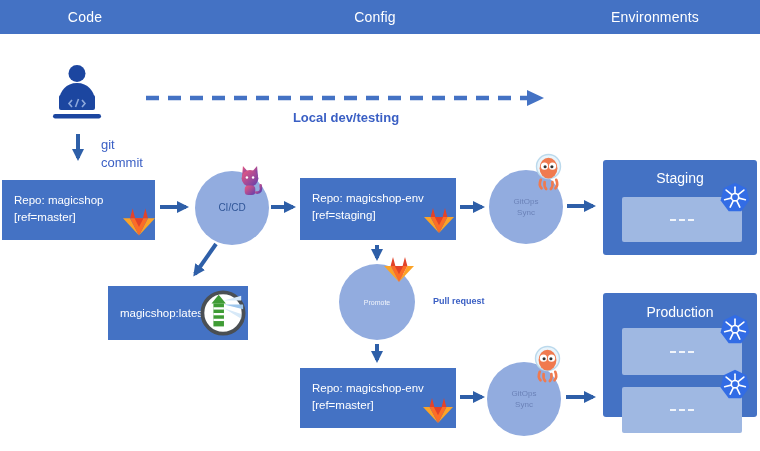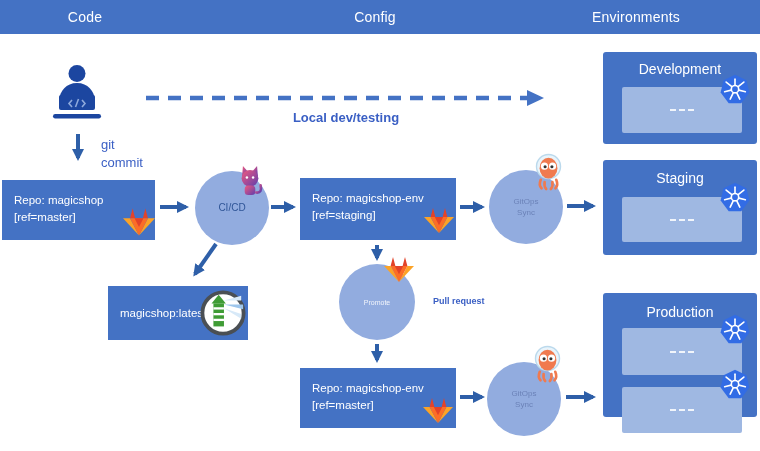--- a/index.html
+++ b/index.html
@@ -35,21 +35,21 @@
   .arrows{position:absolute;left:0;top:0;pointer-events:none;}
 </style>
 </head>
 <body>
 
 <div class="stage">
 
   <div class="hdr">
     <span style="left:85px">Code</span>
     <span style="left:375px">Config</span>
-    <span style="left:636px">Environments</span>
+    <span style="left:655px">Environments</span>
   </div>
 
   <svg class="arrows" width="760" height="451">
     <defs>
       <marker id="ah" markerUnits="userSpaceOnUse" markerWidth="12" markerHeight="12" refX="9" refY="6" orient="auto">
         <path d="M0,0 L12,6 L0,12 Z" fill="#2E5FA8"></path>
       </marker>
       <marker id="ahd" markerUnits="userSpaceOnUse" markerWidth="17" markerHeight="16" refX="13" refY="8" orient="auto">
         <path d="M0,0 L17,8 L0,16 Z" fill="#4472C4"></path>
       </marker>
@@ -217,41 +217,20 @@
         <circle cx="20" cy="17" r="15.5" fill="#E9F4FB" stroke="#BBD9EC" stroke-width="1.8"></circle>
         <path d="M10,34 q-3,7 1,11 M15,37 q-1,6 2,9 M25,37 q1,6 -2,9 M30,34 q3,7 -1,11" stroke="#F07A4F" stroke-width="3.4" fill="none" stroke-linecap="round"></path>
         <ellipse cx="20" cy="19" rx="11.5" ry="13.5" fill="#F07A4F"></ellipse>
         <circle cx="14.8" cy="16.5" r="4.6" fill="#fff"></circle>
         <circle cx="25.2" cy="16.5" r="4.6" fill="#fff"></circle>
         <circle cx="15.6" cy="17.2" r="2" fill="#333"></circle>
         <circle cx="24.4" cy="17.2" r="2" fill="#333"></circle>
       </svg>
     </div>
 
-  <div class="env-box" style="left:603px;top:52px;width:154px;height:92px;">
-    <div class="env-title" style="top:9px;">Development</div>
-    <div class="cluster" style="left:19px;top:35px;width:120px;height:46px;">
-      <div class="pod-line"></div>
-    </div>
-    <div class="icon" style="left:117px;top:22px;width:30px;height:31px;">
-        <svg viewBox="0 0 40 42">
-          <polygon fill="#326CE5" points="20,1 35.5,8.5 39.5,25 28.5,39.5 11.5,39.5 0.5,25 4.5,8.5"></polygon>
-          <g stroke="#fff" stroke-width="2.2" stroke-linecap="round">
-            <line x1="20" y1="20.5" x2="20" y2="7"></line>
-            <line x1="20" y1="20.5" x2="32" y2="11"></line>
-            <line x1="20" y1="20.5" x2="34" y2="24"></line>
-            <line x1="20" y1="20.5" x2="26.5" y2="34"></line>
-            <line x1="20" y1="20.5" x2="13.5" y2="34"></line>
-            <line x1="20" y1="20.5" x2="6" y2="24"></line>
-            <line x1="20" y1="20.5" x2="8" y2="11"></line>
-          </g>
-          <circle cx="20" cy="20.5" r="5" fill="#326CE5" stroke="#fff" stroke-width="2.2"></circle>
-        </svg>
-      </div>
-  </div>
 
   <div class="env-box" style="left:603px;top:160px;width:154px;height:95px;">
     <div class="env-title" style="top:10px;">Staging</div>
     <div class="cluster" style="left:19px;top:37px;width:120px;height:45px;">
       <div class="pod-line"></div>
     </div>
     <div class="icon" style="left:117px;top:22px;width:30px;height:31px;">
         <svg viewBox="0 0 40 42">
           <polygon fill="#326CE5" points="20,1 35.5,8.5 39.5,25 28.5,39.5 11.5,39.5 0.5,25 4.5,8.5"></polygon>
           <g stroke="#fff" stroke-width="2.2" stroke-linecap="round">

